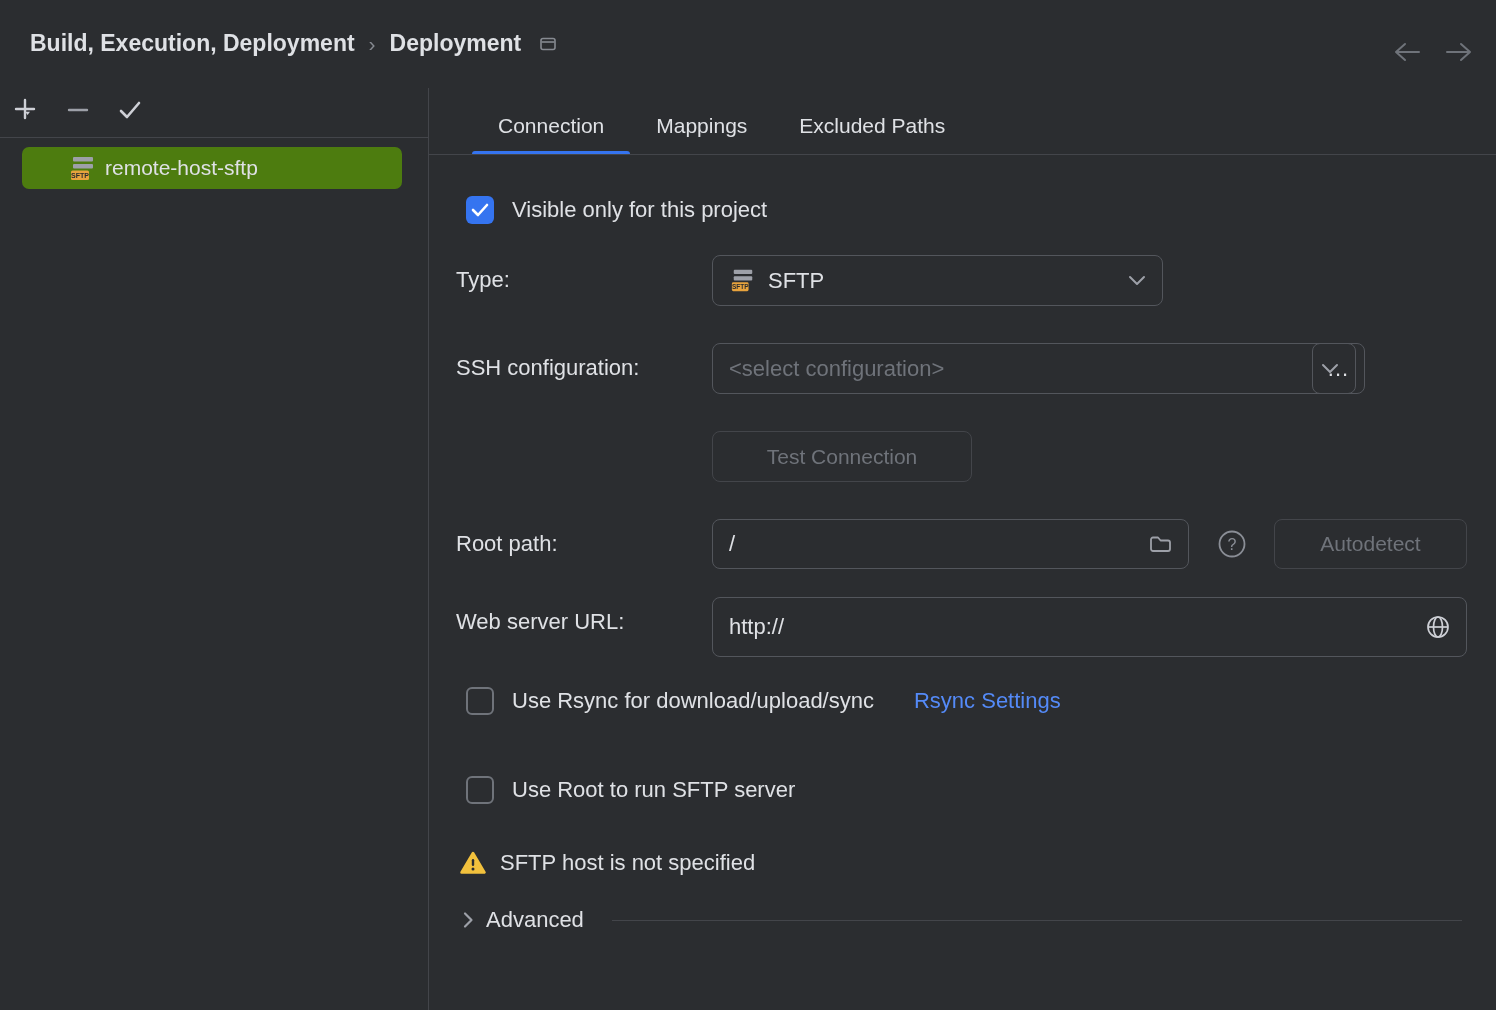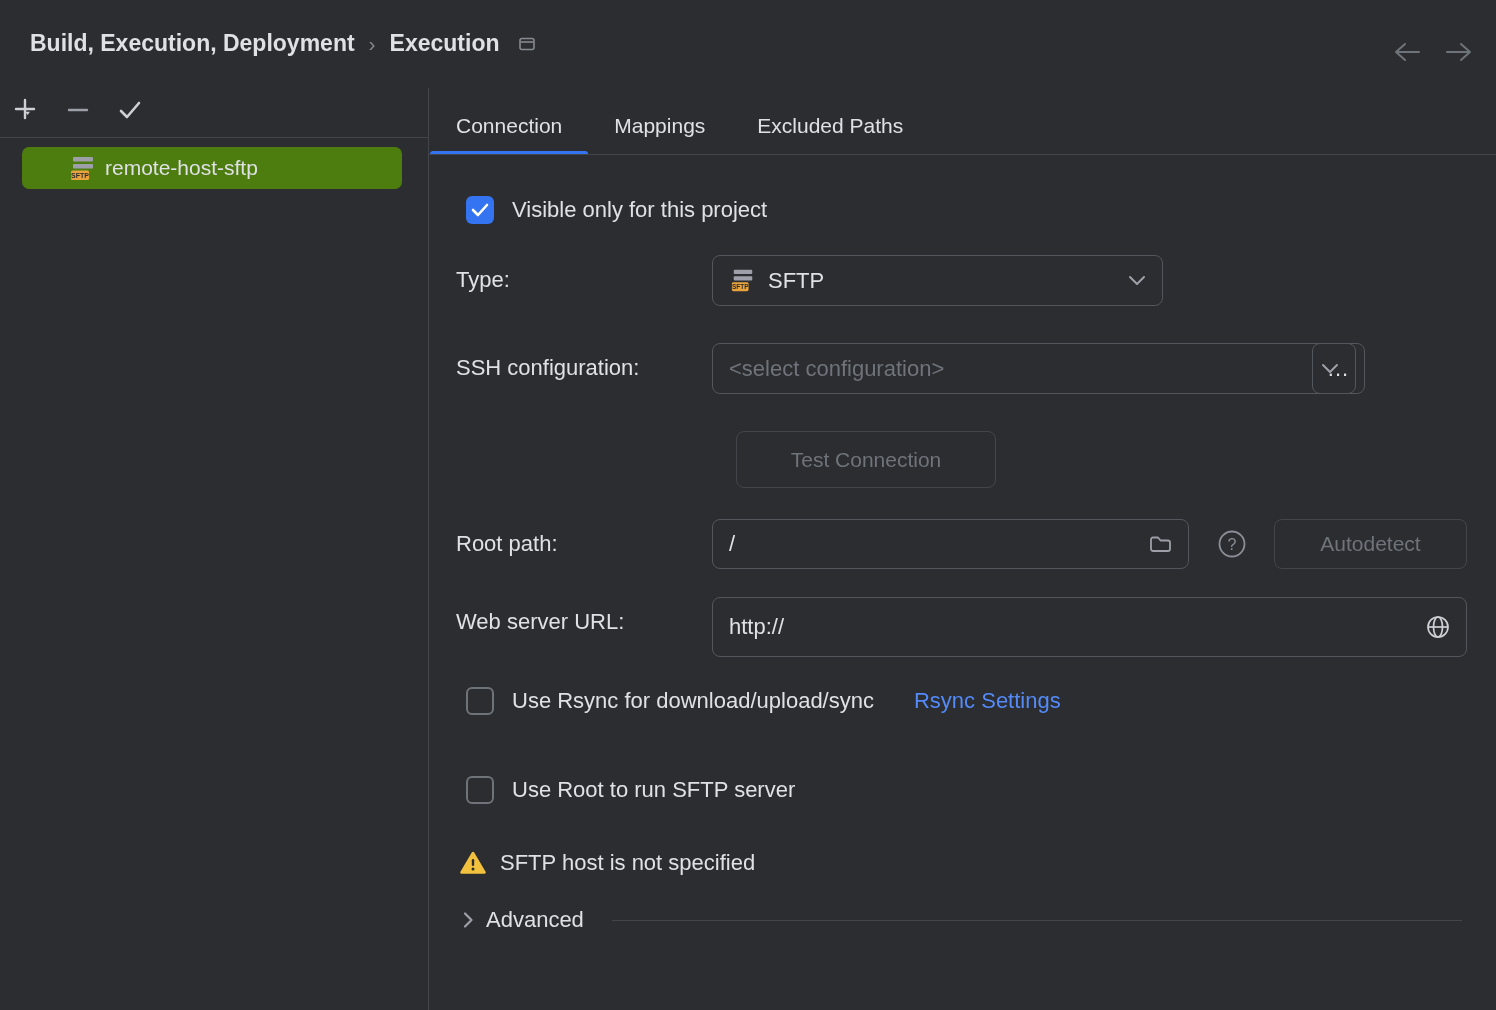--- a/index.html
+++ b/index.html
@@ -27,21 +27,21 @@
   .icon-btn { width:36px; height:36px; display:flex; align-items:center; justify-content:center; border-radius:4px; }
   .sidebar-divider { left:0; top:137px; width:428px; height:1px; background:#43454a; }
   .v-divider { left:428px; top:88px; width:1px; height:922px; background:#43454a; }
 
   .server-item { left:22px; top:147px; width:380px; height:42px;
     background:#4d7c0f; border-radius:7px;
     display:flex; align-items:center; padding-left:46px; gap:7px;
     font-size:21px; color:#dfe1e5; }
 
   
-  .tabs-row { left:430px; top:97px; display:flex; height:57px; }
+  .tabs-row { left:430px; top:97px; display:flex; height:57px;padding-left:42px; }
   .tab { padding:0 26px; display:flex; align-items:center; font-size:21px; color:#dfe1e5; position:relative; cursor:default; }
   .tab.active::after { content:""; position:absolute; left:0; right:0; bottom:0; height:3px;
     background:#3574f0; border-radius:3px 3px 0 0; }
   .tabs-underline { left:428px; top:154px; width:1068px; height:1px; background:#43454a; }
 
   
   .row { display:flex; align-items:center; }
   .form-label { font-size:22px; color:#dfe1e5; line-height:28px; }
 
   .checkbox { width:28px; height:28px; border-radius:6px; flex:0 0 auto; }
@@ -62,21 +62,21 @@
 
   .advanced-row { left:462px; top:906px; width:1000px; display:flex; align-items:center; gap:12px; }
   .advanced-line { flex:1; height:1px; background:#43454a; margin-left:16px; }
 </style>
 </head>
 <body>
 
 <div class="abs breadcrumb">
   <span>Build, Execution, Deployment</span>
   <span class="sep">›</span>
-  <span>Execution</span>
+  <span>Deployment</span>
   <span class="crumb-icon">
     <svg width="18" height="16" viewBox="0 0 18 16">
         <rect x="2" y="2.5" width="14" height="11" rx="2" fill="none" stroke="#868a91" stroke-width="1.6"></rect>
         <line x1="2.5" y1="6" x2="15.5" y2="6" stroke="#868a91" stroke-width="1.6"></line>
       </svg>
   </span>
 </div>
 
 <div class="abs nav-arrow nav-back">
   <svg width="30" height="24" viewBox="0 0 30 24">
@@ -169,21 +169,21 @@
   <span class="trail">
     <svg width="18" height="11" viewBox="0 0 18 11">
         <path d="M2 2 L9 9 L16 2" stroke="#9da0a8" stroke-width="2" fill="none" stroke-linecap="round" stroke-linejoin="round"></path>
       </svg>
   </span>
 </div>
 <div class="abs btn-more" style="left:1312px; top:343px; width:53px; height:51px;">
   <span>...</span>
 </div>
 
-<div class="abs btn-disabled" style="left:712px; top:431px; width:260px; height:57px;margin-left:24px;">
+<div class="abs btn-disabled" style="left:712px; top:431px; width:260px; height:51px;">
   <span>Test Connection</span>
 </div>
 
 <span class="abs form-label" style="left:456px; top:530px;">Root path:</span>
 <div class="abs field" style="left:712px; top:519px; width:477px; height:50px;">
   <span>/</span>
   <span class="trail">
     <svg width="23" height="19" viewBox="0 0 23 19">
         <path d="M2 4.5 a2 2 0 0 1 2-2 h5 l2.6 3 H19 a2 2 0 0 1 2 2 v6.5 a2 2 0 0 1 -2 2 H4 a2 2 0 0 1 -2-2 Z" fill="none" stroke="#9da0a8" stroke-width="1.8" stroke-linejoin="round"></path>
       </svg>

